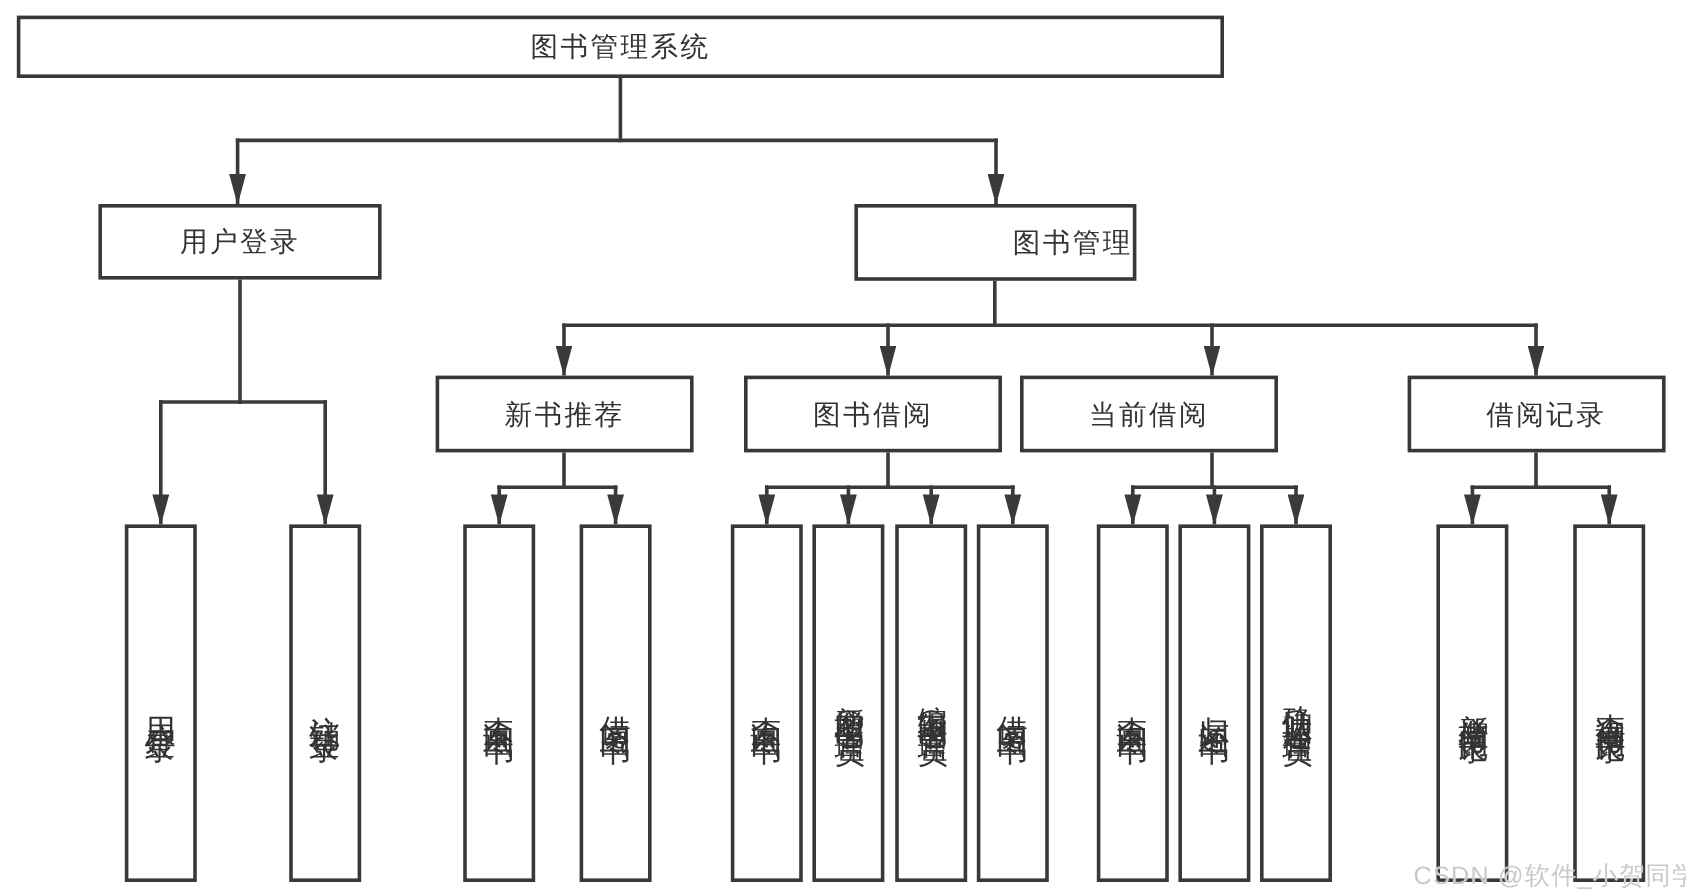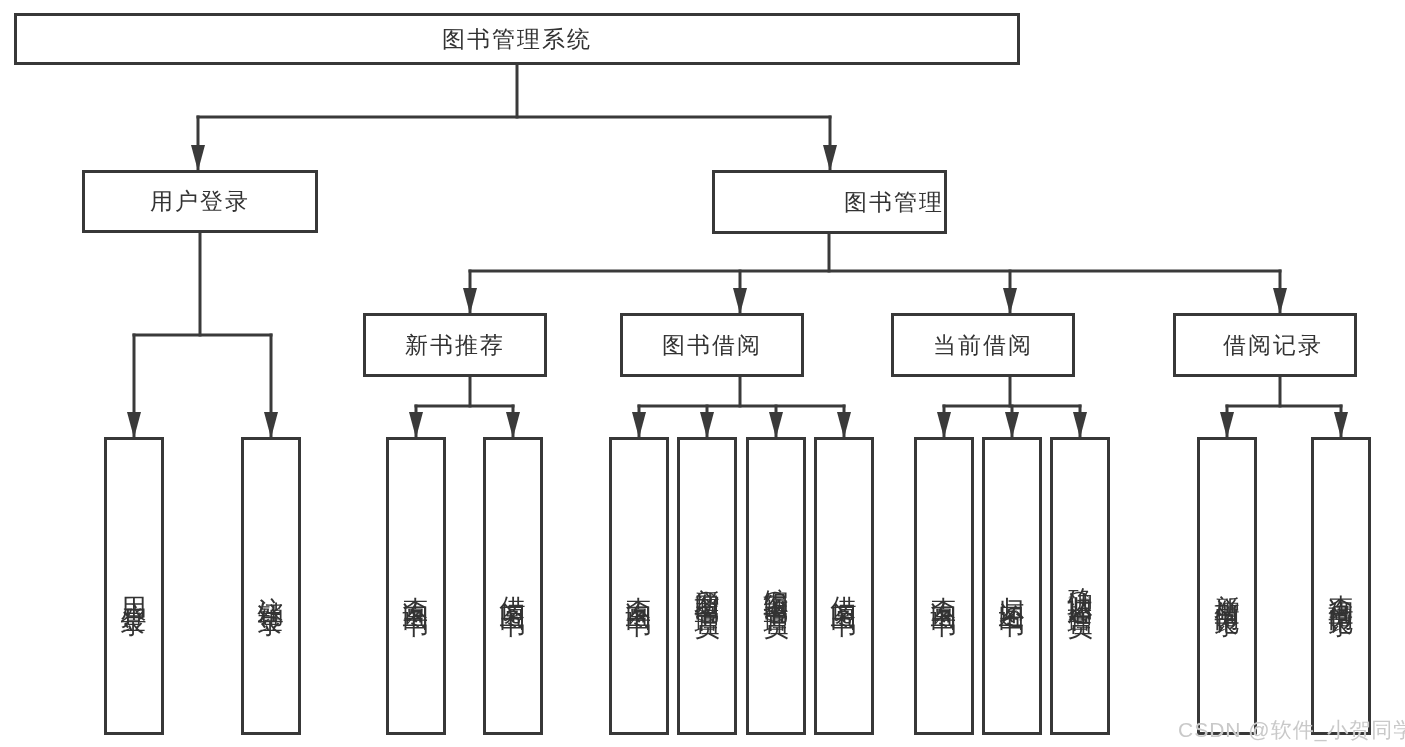--- a/index.html
+++ b/index.html
@@ -29,24 +29,24 @@
     z-index: 1;
   }
   .hlabel {
     font-size: 23px;
     letter-spacing: 2px;
     white-space: nowrap;
   }
   .root  { left: 14px;  top: 13px;  width: 1006px; height: 52px; align-items: center; }
   .b2-0  { left: 82px;  top: 170px; width: 236px;  height: 63px; }
   .b2-1  { left: 712px; top: 170px; width: 235px;  height: 64px; justify-content: flex-end; }
-  .b3    { top: 313px; width: 184px; height: 64px; }
+  .b3    { top: 313px; width: 215px; height: 64px; }
   .b3-0  { left: 363px; }
   .b3-1  { left: 620px; }
-  .b3-2  { left: 891px; }
+  .b3-2  { left: 850px; }
   .b3-3  { left: 1173px; padding-left: 16px; }
   .leaf  { top: 437px; width: 60px; height: 298px; }
   .vlabel {
     writing-mode: vertical-rl;
     text-orientation: mixed;
     font-size: 26px;
     letter-spacing: 5px;
     line-height: 1;
     color: #333333;
   }

